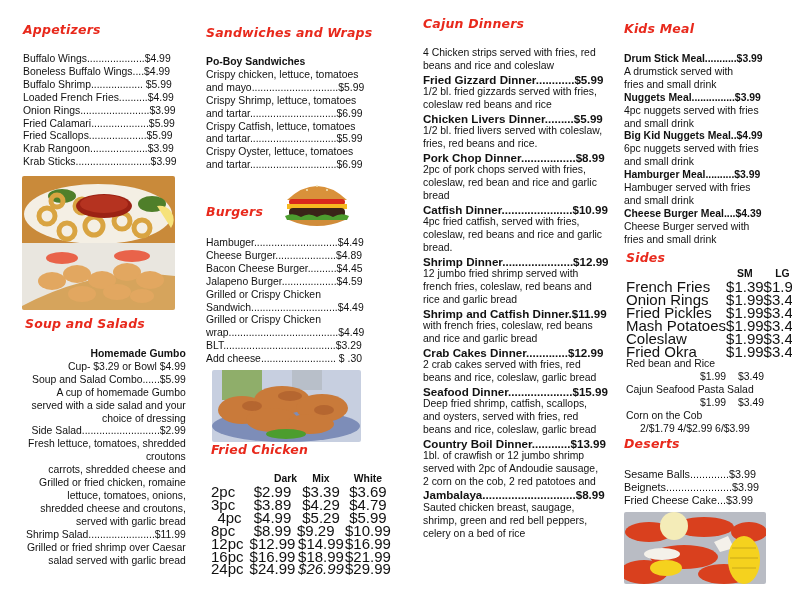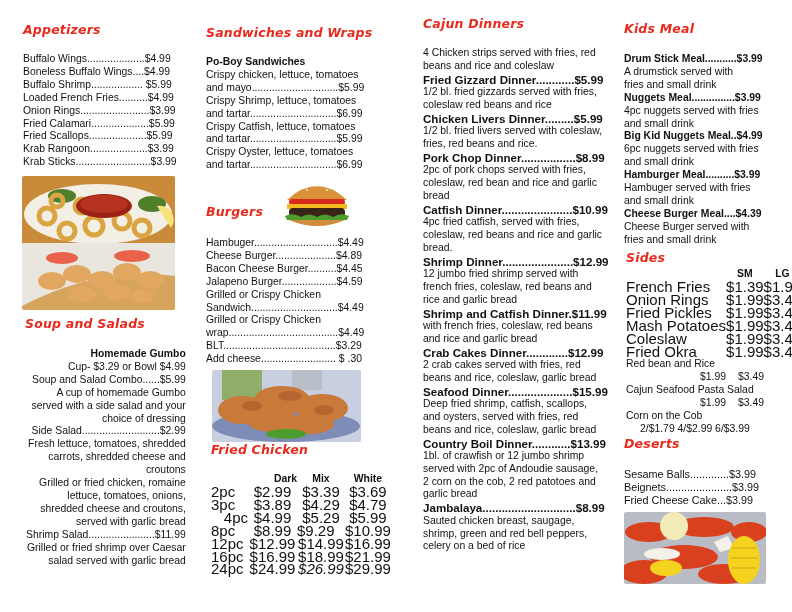--- a/index.html
+++ b/index.html
@@ -71,22 +71,22 @@
 <div class="hdr" style="left:25px;top:318px;">Soup and Salads</div>
 <div class="blk" style="left:26px;top:348px;text-align:right;" id="soup-list">
     <div class="line bold">Homemade Gumbo</div>
     <div class="line">Cup- $3.29 or Bowl $4.99</div>
     <div class="line">Soup and Salad Combo......$5.99</div>
     <div class="line">A cup of homemade Gumbo</div>
     <div class="line">served with a side salad and your</div>
     <div class="line">choice of dressing</div>
     <div class="line">Side Salad...........................$2.99</div>
     <div class="line">Fresh lettuce, tomatoes, shredded</div>
+    <div class="line">croutons</div>
     <div class="line">carrots, shredded cheese and</div>
-    <div class="line">croutons</div>
     <div class="line">Grilled or fried chicken, romaine</div>
     <div class="line">lettuce, tomatoes, onions,</div>
     <div class="line">shredded cheese and croutons,</div>
     <div class="line">served with garlic bread</div>
     <div class="line">Shrimp Salad.......................$11.99</div>
     <div class="line">Grilled or fried shrimp over Caesar</div>
     <div class="line">salad served with garlic bread</div>
   </div>
 
 <div class="hdr" style="left:206px;top:27px;">Sandwiches and Wraps</div>
@@ -169,21 +169,21 @@
         <td style="text-align: center;">$3.39</td>
         <td style="text-align: center;">$3.69</td>
       </tr>
       <tr>
         <td style="text-align: left;">3pc</td>
         <td style="text-align: center;">$3.89</td>
         <td style="text-align: center;">$4.29</td>
         <td style="text-align: center;">$4.79</td>
       </tr>
       <tr>
-        <td style="text-align: right;">4pc</td>
+        <td style="text-align: center;">4pc</td>
         <td style="text-align: center;">$4.99</td>
         <td style="text-align: center;">$5.29</td>
         <td style="text-align: center;">$5.99</td>
       </tr>
       <tr>
         <td style="text-align: left;">8pc</td>
         <td style="text-align: center;">$8.99</td>
         <td style="text-align: left;">$9.29</td>
         <td style="text-align: center;">$10.99</td>
       </tr>
@@ -256,21 +256,20 @@
       <div class="line bold big">Seafood Dinner....................$15.99</div>
       <div class="line desc">Deep fried shrimp, catfish, scallops,</div>
       <div class="line desc">and oysters, served with fries, red</div>
       <div class="line desc">beans and rice, coleslaw, garlic bread</div>
     </div>
     <div>
       <div class="line bold big">Country Boil Dinner............$13.99</div>
       <div class="line desc">1bl. of crawfish or 12 jumbo shrimp</div>
       <div class="line desc">served with 2pc of Andoudie sausage,</div>
       <div class="line desc">2 corn on the cob, 2 red patotoes and</div>
-      <div class="line desc">garlic bread</div>
     </div>
     <div>
       <div class="line bold big">Jambalaya.............................$8.99</div>
       <div class="line desc">Sauted chicken breast, saugage,</div>
       <div class="line desc">shrimp, green and red bell peppers,</div>
       <div class="line desc">celery on a bed of rice</div>
     </div>
   </div>
 
 <div class="hdr" style="left:624px;top:23px;">Kids Meal</div>

